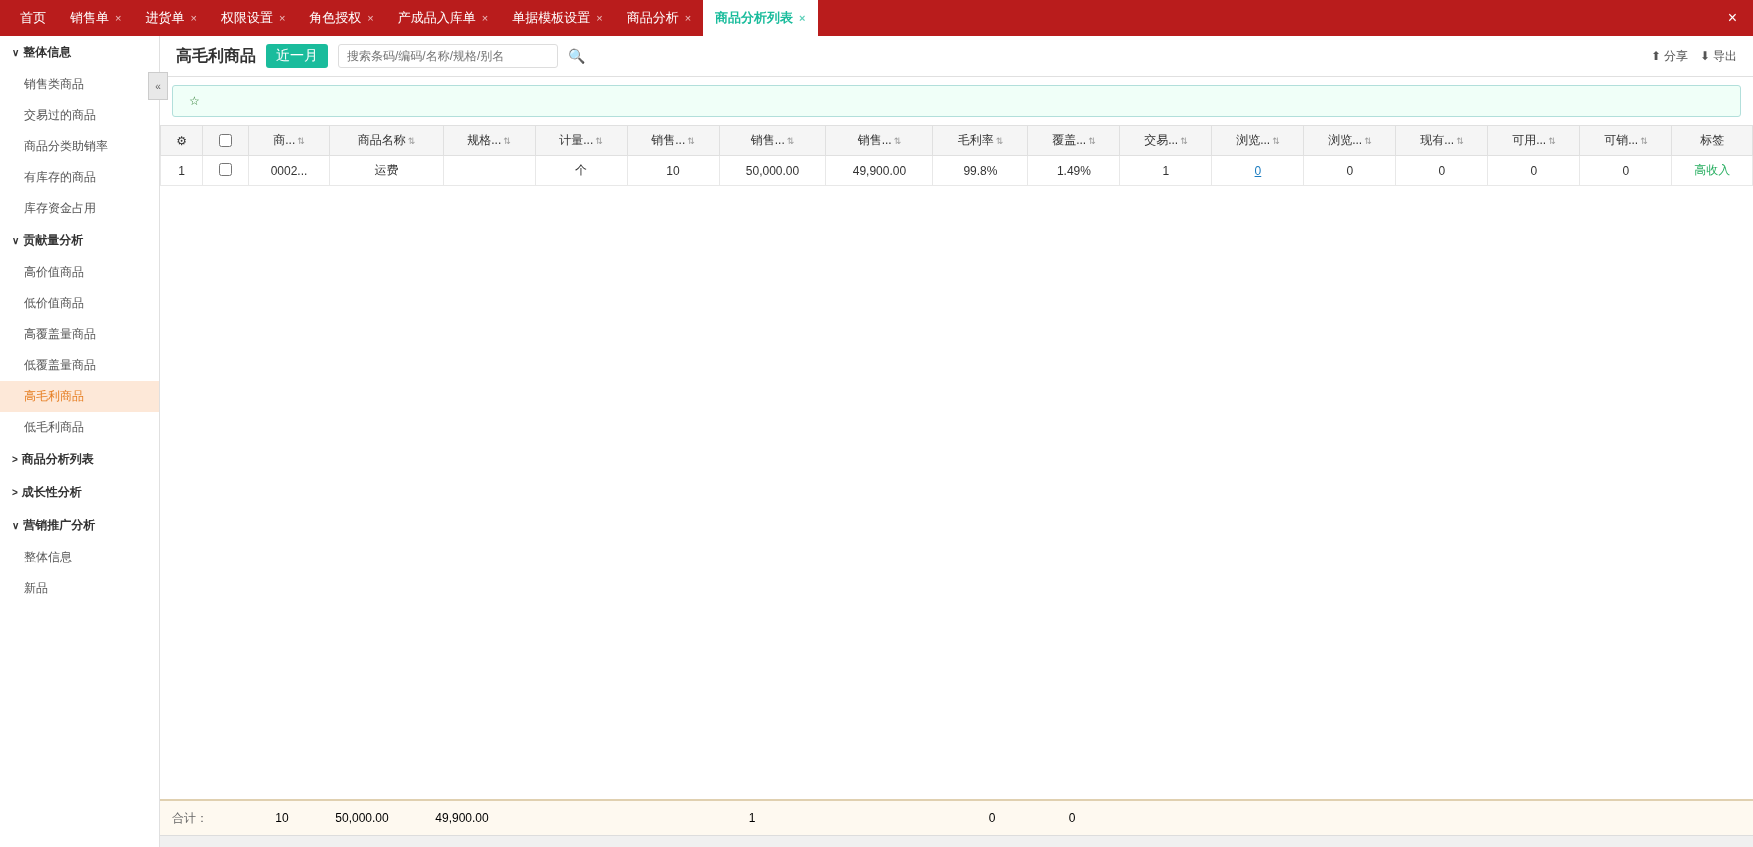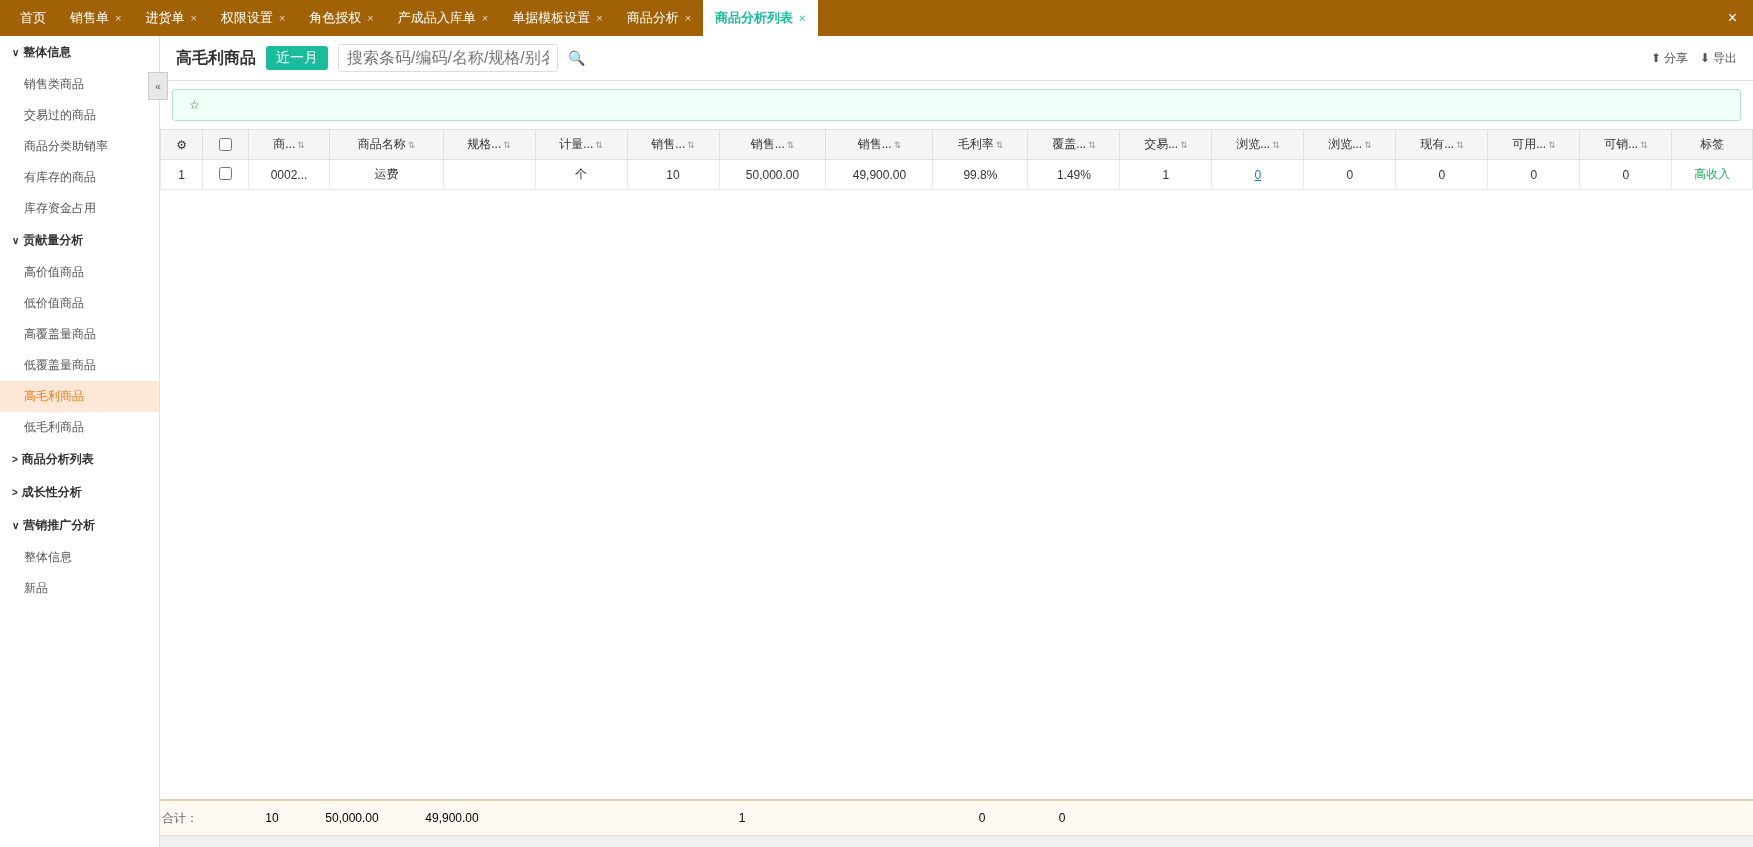--- a/index.html
+++ b/index.html
@@ -1,20 +1,20 @@
 <!DOCTYPE html>
 <html><head>
   <meta charset="utf-8">
   <style>
     * { box-sizing: border-box; margin: 0; padding: 0; font-family: 'Microsoft YaHei', Arial, sans-serif; font-size: 12px; }
     body { background: #f5f5f5; overflow: hidden; width: 1753px; height: 847px; }
 
     
     .top-nav {
-      background: #a16207;
+      background: #b91c1c;
       display: flex;
       align-items: center;
       height: 36px;
       padding: 0 8px;
       color: white;
       gap: 4px;
     }
     .nav-item {
       padding: 0 12px;
       height: 36px;
@@ -129,21 +129,21 @@
       padding: 3px 10px;
       border-radius: 3px;
       cursor: pointer;
       font-size: 14px;
     }
     .search-input {
       border: 1px solid #ddd;
       padding: 4px 8px;
       border-radius: 3px;
       width: 220px;
-      font-size: 16px;
+      font-size: 12px;
       color: #999;
     }
     .search-icon-btn {
       background: none;
       border: none;
       cursor: pointer;
       color: #666;
       font-size: 14px;
     }
     .header-actions {
@@ -225,21 +225,21 @@
       text-decoration: underline;
       cursor: pointer;
     }
 
     
     .table-footer {
       background: #fef9f0;
       border-top: 2px solid #e0d0b0;
       display: flex;
       align-items: center;
-      padding: 6px 2px;
+      padding: 6px 12px;
       min-height: 36px;
       font-size: 12px;
       gap: 0;
     }
     .footer-label {
       color: #666;
       width: 80px;
     }
 
     

